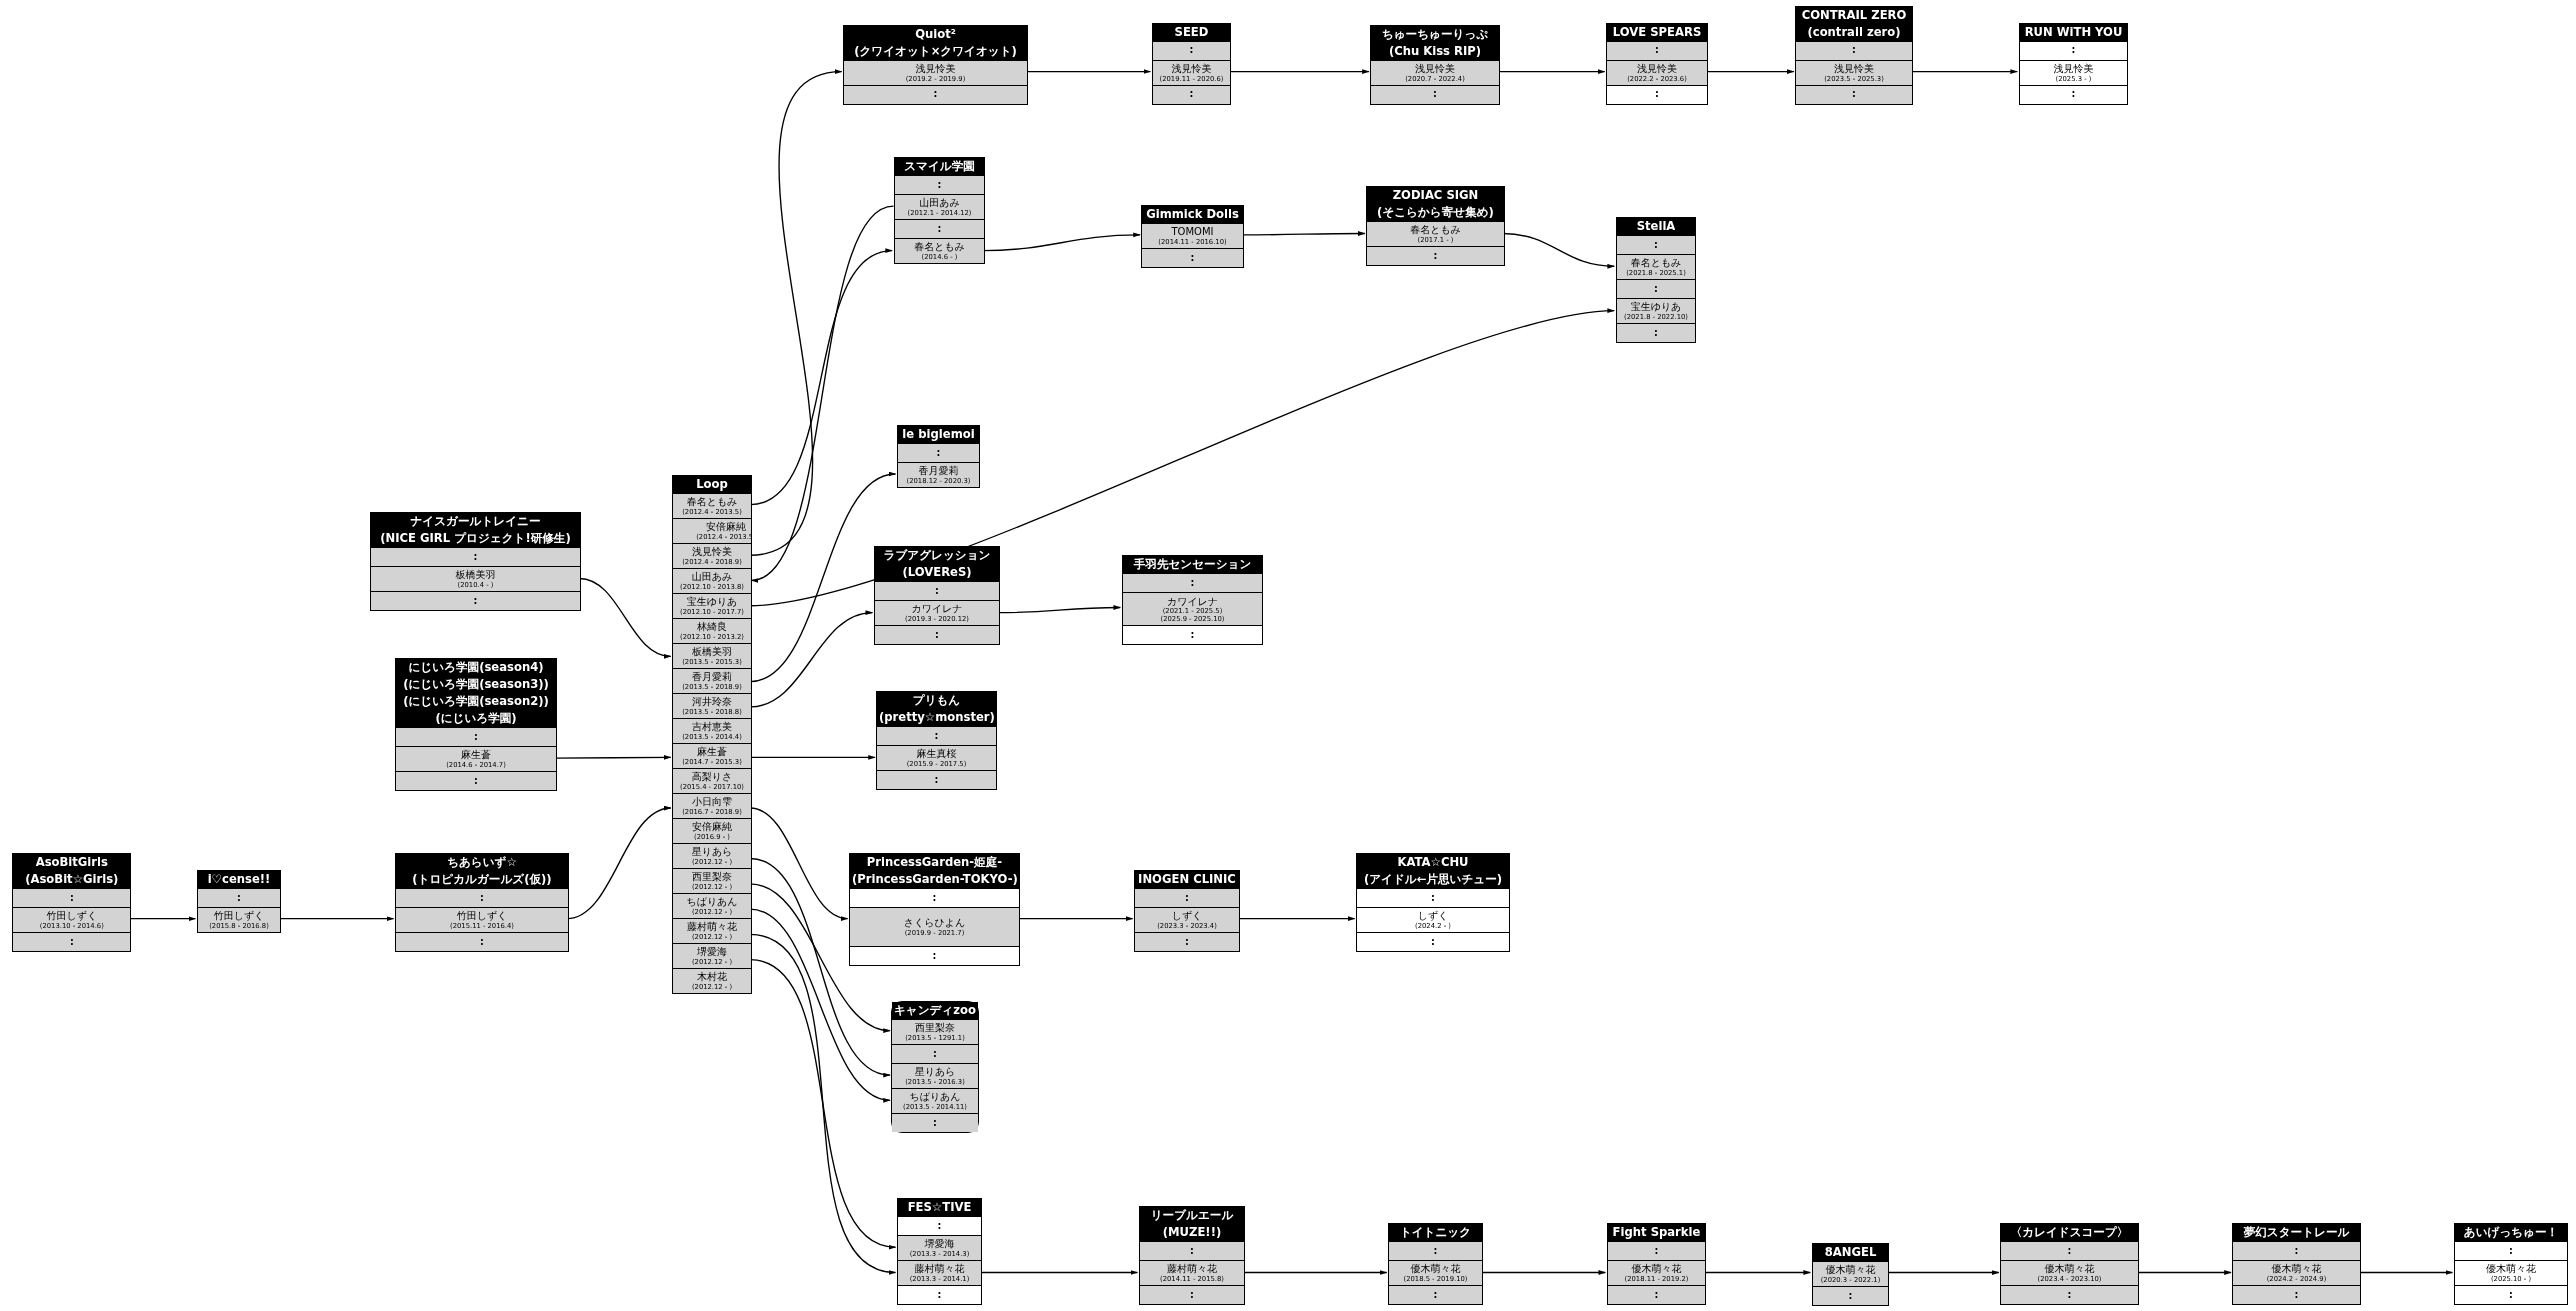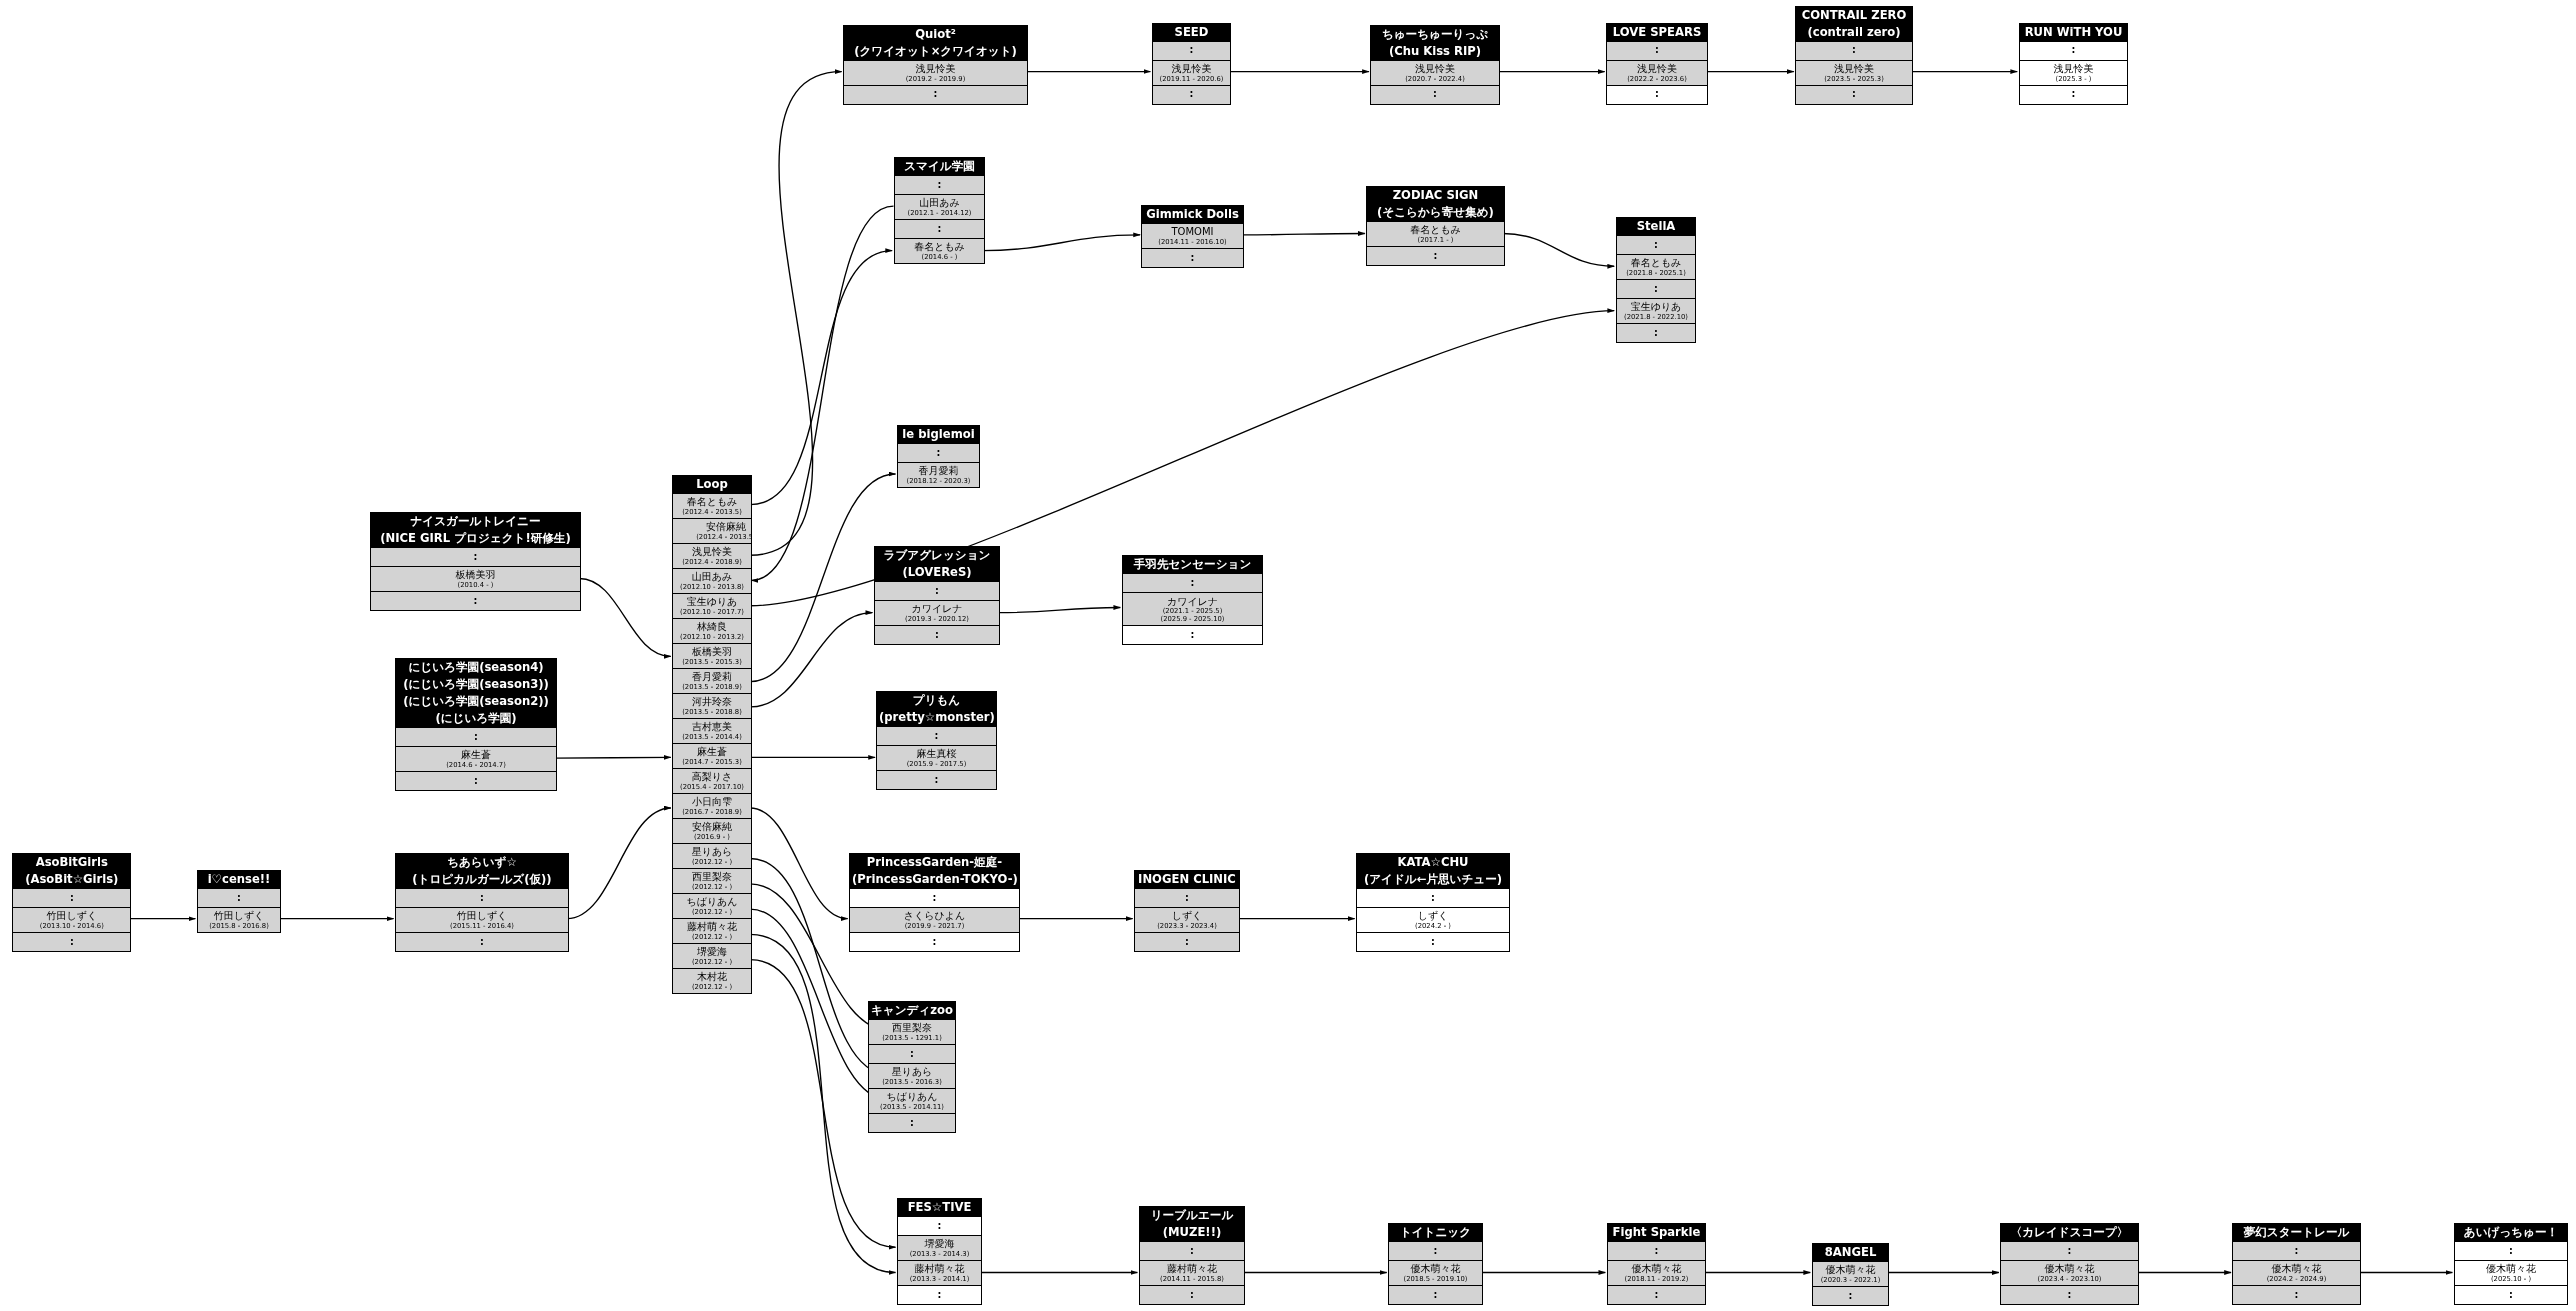--- a/index.html
+++ b/index.html
@@ -441,21 +441,21 @@
       </div>
     </div>
     <div class="node" style="left: 849px; top: 853px; width: 169px;">
       <div class="ntitle">
         <div class="tline">PrincessGarden-姫庭-</div>
         <div class="tline">(PrincessGarden-TOKYO-)</div>
       </div>
       <div class="row white" style="height: 19px;">
         <span class="dots">:</span>
       </div>
-      <div class="row gray" style="height: 25px;">
+      <div class="row gray" style="height: 39px;">
         <div class="mname">さくらひよん</div>
         <div class="mdate">(2019.9 - 2021.7)</div>
       </div>
       <div class="row white" style="height: 19px;">
         <span class="dots">:</span>
       </div>
     </div>
     <div class="node" style="left: 1134px; top: 870px; width: 104px;">
       <div class="ntitle">
         <div class="tline">INOGEN CLINIC</div>
@@ -480,21 +480,21 @@
         <span class="dots">:</span>
       </div>
       <div class="row white" style="height: 25px;">
         <div class="mname">しずく</div>
         <div class="mdate">(2024.2 - )</div>
       </div>
       <div class="row white" style="height: 19px;">
         <span class="dots">:</span>
       </div>
     </div>
-    <div class="node" style="left: 868px; top: 1001px; width: 86px;">
+    <div class="node" style="left: 891px; top: 1001px; width: 86px; border-radius: 11px;">
       <div class="ntitle">
         <div class="tline">キャンディzoo</div>
       </div>
       <div class="row gray" style="height: 25px;">
         <div class="mname">西里梨奈</div>
         <div class="mdate">(2013.5 - 1291.1)</div>
       </div>
       <div class="row gray" style="height: 19px;">
         <span class="dots">:</span>
       </div>

